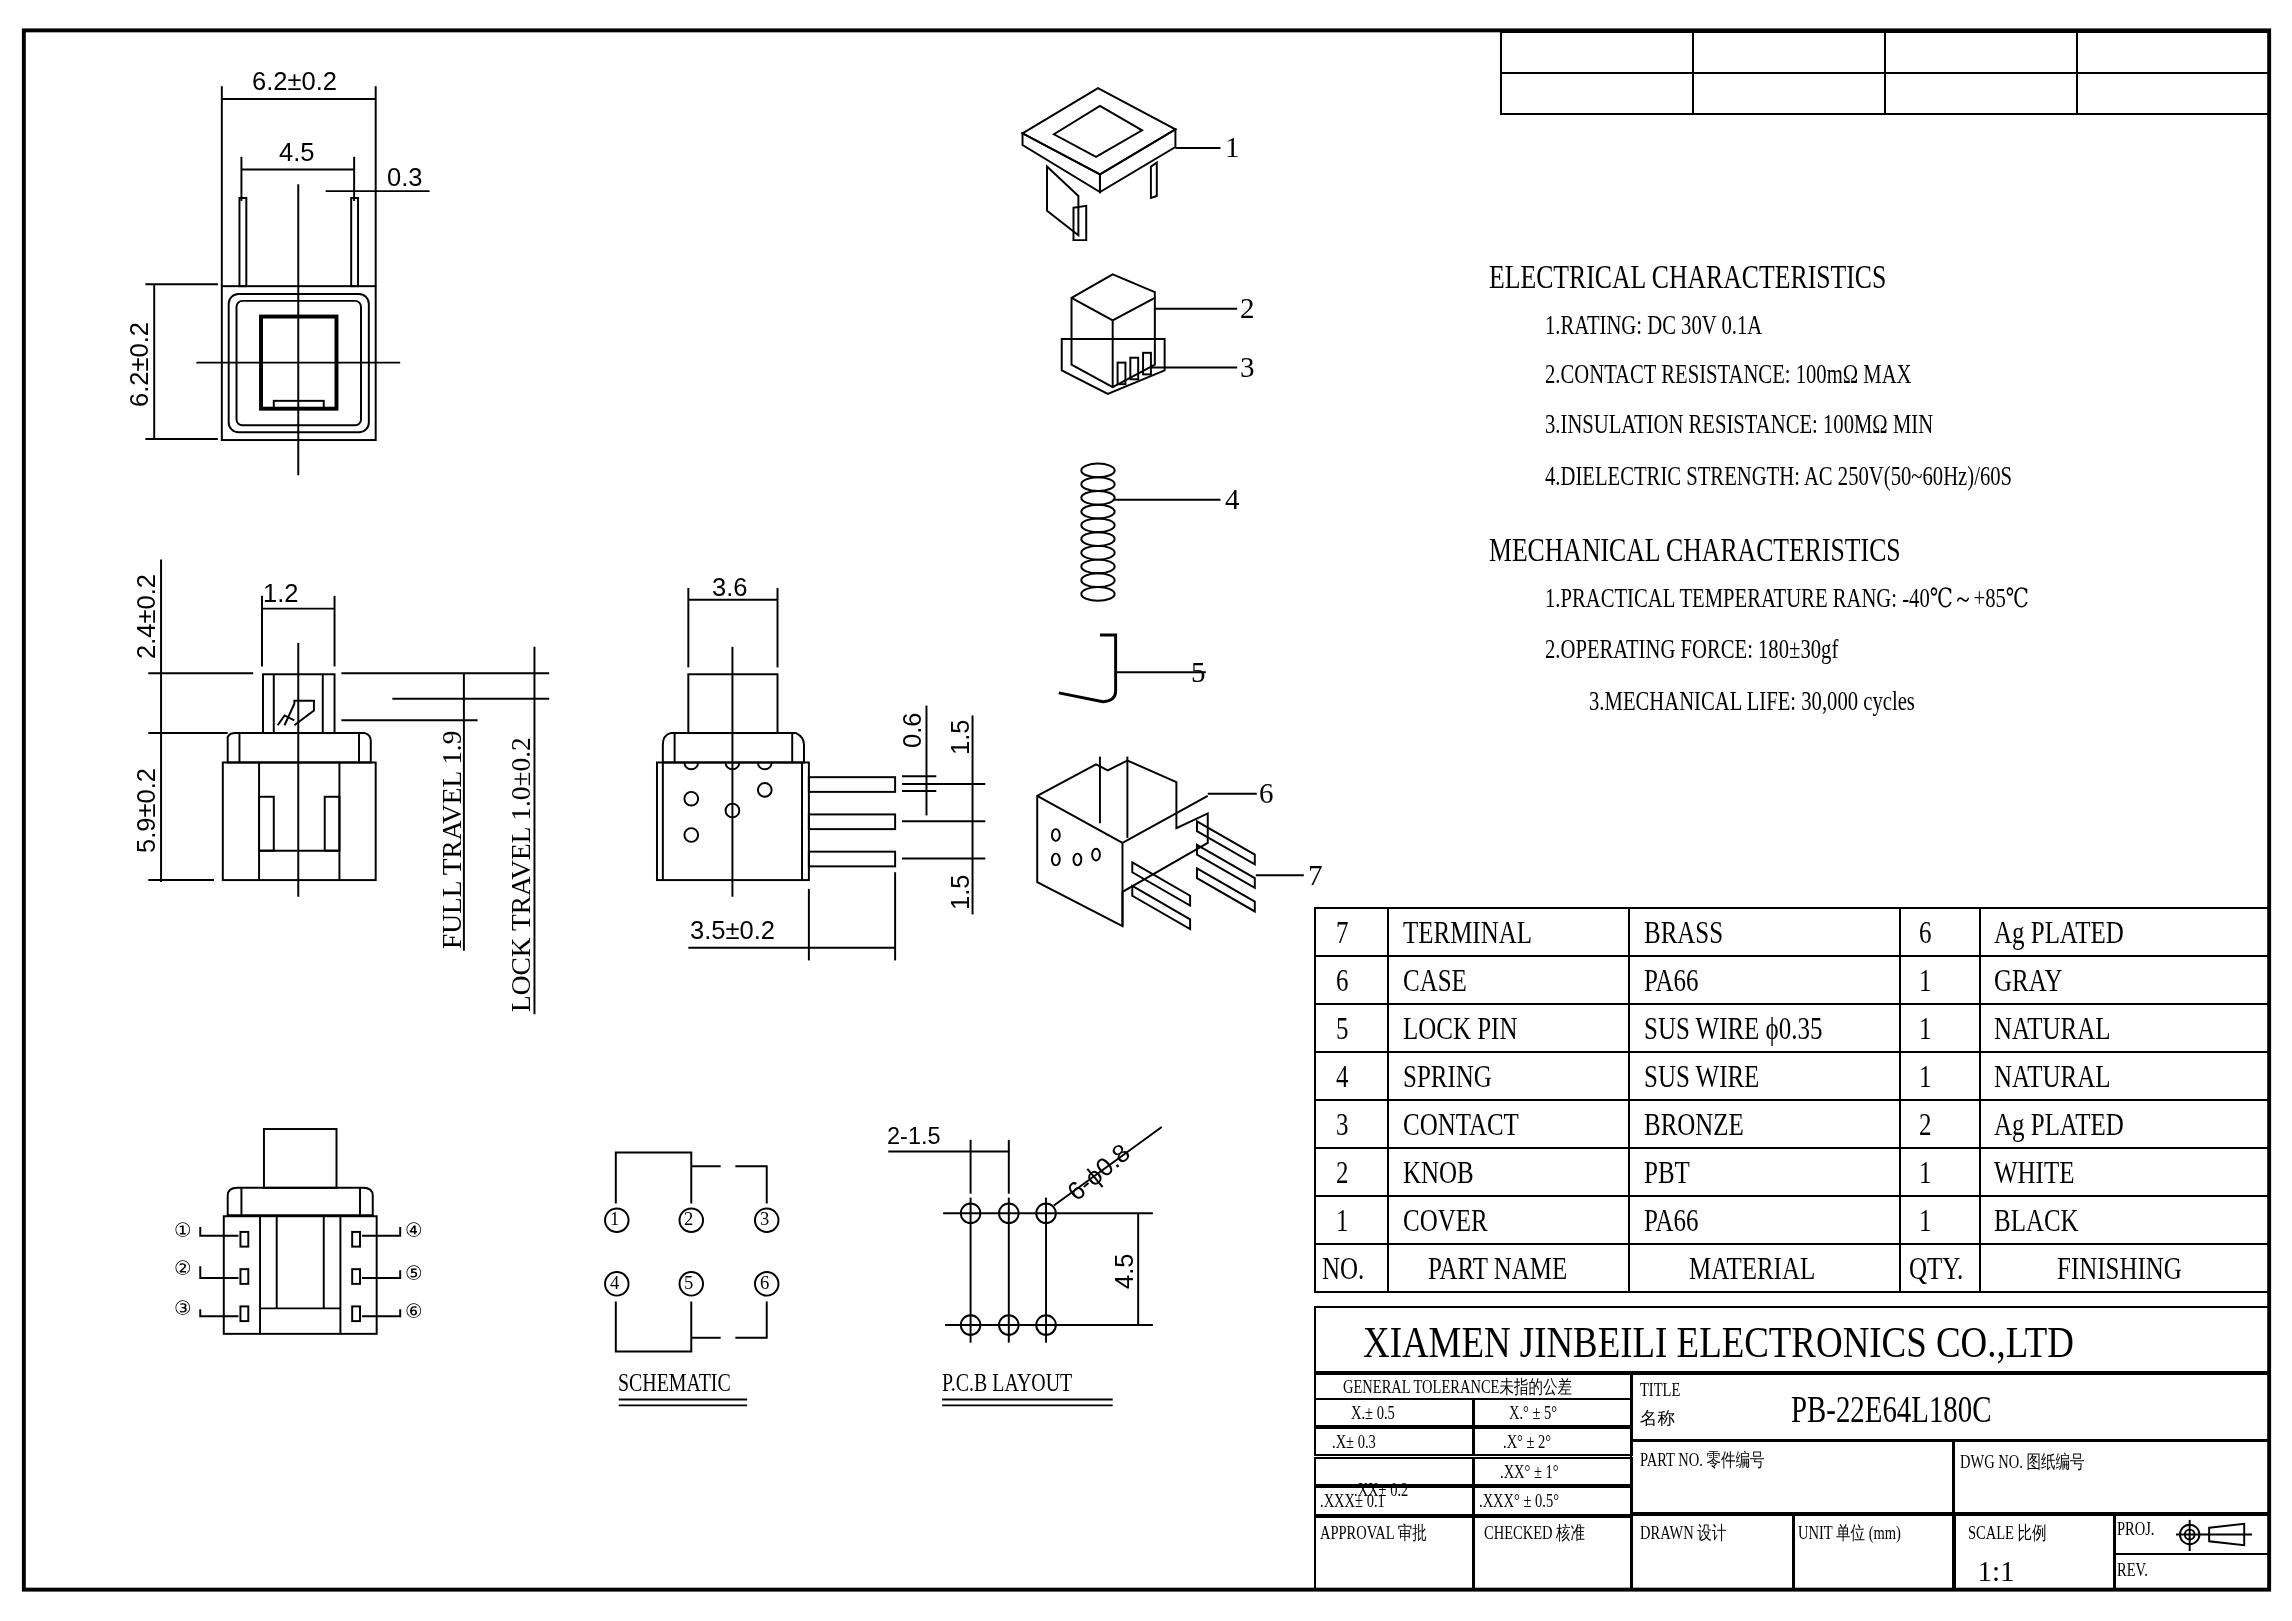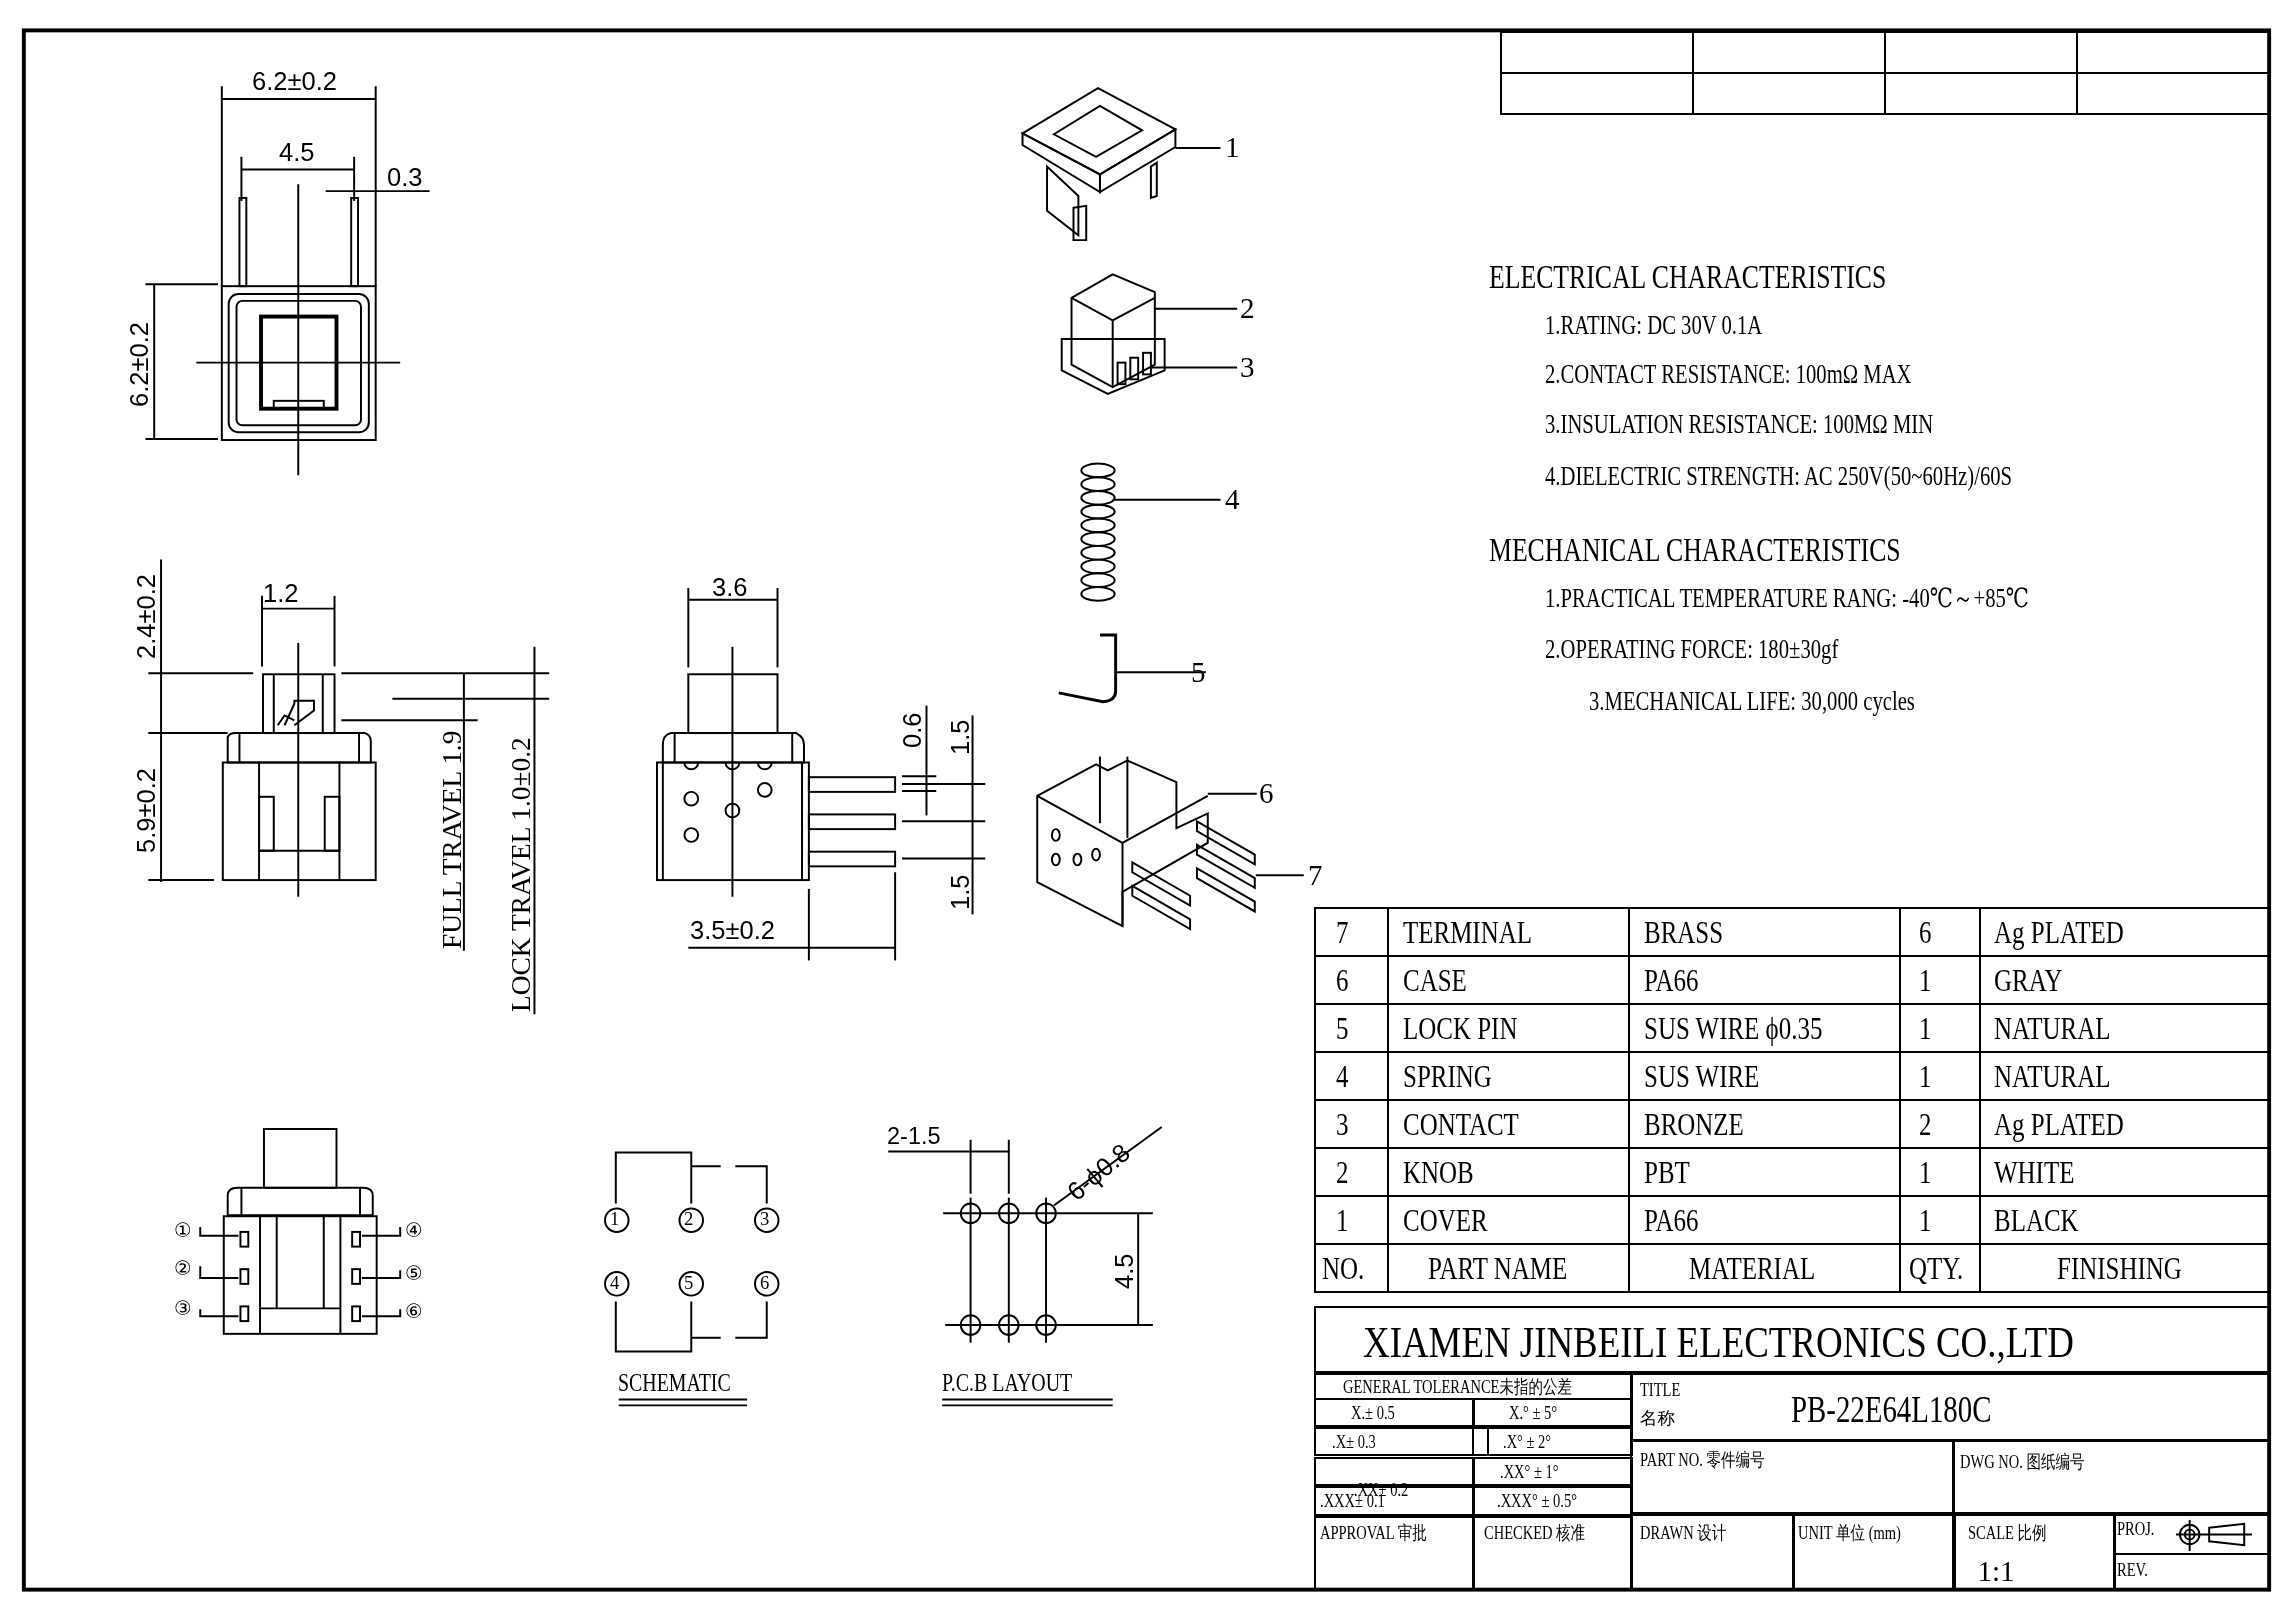--- a/index.html
+++ b/index.html
@@ -390,37 +390,37 @@
 <div class="tb" style="left:1314px;top:1371px;width:319px;height:29px;">
   <div class="abs serif lbl" style="left:27.4px;top:4.9px;"><span class="cond">GENERAL TOLERANCE未指的公差</span></div>
 </div>
 <div id="tol-grid">
     <div class="tb" style="left: 1314px; top: 1398px; width: 161px; height: 29px;">
       <div class="abs serif lbl" style="left: 35px; top: 3.9px;"><span class="cond">X.± 0.5</span></div>
     </div>
     <div class="tb" style="left: 1472px; top: 1398px; width: 161px; height: 29px;">
       <div class="abs serif lbl" style="left: 35px; top: 3.9px;"><span class="cond">X.° ± 5°</span></div>
     </div>
-    <div class="tb" style="left: 1314px; top: 1427px; width: 175px; height: 29px;">
+    <div class="tb" style="left: 1314px; top: 1427px; width: 161px; height: 29px;">
       <div class="abs serif lbl" style="left: 15.7px; top: 3.9px;"><span class="cond">.X± 0.3</span></div>
     </div>
     <div class="tb" style="left: 1472px; top: 1427px; width: 161px; height: 29px;">
       <div class="abs serif lbl" style="left: 29px; top: 3.9px;"><span class="cond">.X° ± 2°</span></div>
     </div>
     <div class="tb" style="left: 1314px; top: 1457px; width: 161px; height: 29px;">
       <div class="abs serif lbl" style="left: 9.8px; top: 22px; margin-left: 28px;"><span class="cond">.XX± 0.2</span></div>
     </div>
     <div class="tb" style="left: 1472px; top: 1457px; width: 161px; height: 29px;">
       <div class="abs serif lbl" style="left: 25.5px; top: 3.9px;"><span class="cond">.XX° ± 1°</span></div>
     </div>
     <div class="tb" style="left: 1314px; top: 1486px; width: 161px; height: 32px;">
       <div class="abs serif lbl" style="left: 3.9px; top: 3.9px; text-align: center;"><span class="cond">.XXX± 0.1</span></div>
     </div>
     <div class="tb" style="left: 1472px; top: 1486px; width: 161px; height: 32px;">
-      <div class="abs serif lbl" style="left: 23px; top: 3.9px;"><span class="cond">.XXX° ± 0.5°</span></div>
+      <div class="abs serif lbl" style="left: 5px; top: 3.9px;"><span class="cond">.XXX° ± 0.5°</span></div>
     </div>
   </div>
 <div class="tb" style="left:1630px;top:1371px;width:640px;height:71px;">
   <div class="abs serif lbl" style="left:7.8px;top:7.8px;"><span class="cond">TITLE</span></div>
   <div class="abs cn" style="left:7.8px;top:37px;font-size:17.6px;">名称</div>
   <div class="abs serif" style="left:159px;top:17.6px;font-size:37px;"><span class="cond">PB-22E64L180C</span></div>
 </div>
 <div class="tb" style="left:1630px;top:1439px;width:325px;height:75px;">
   <div class="abs serif lbl" style="left:7.8px;top:9.8px;"><span class="cond">PART NO. 零件编号</span></div>
 </div>

